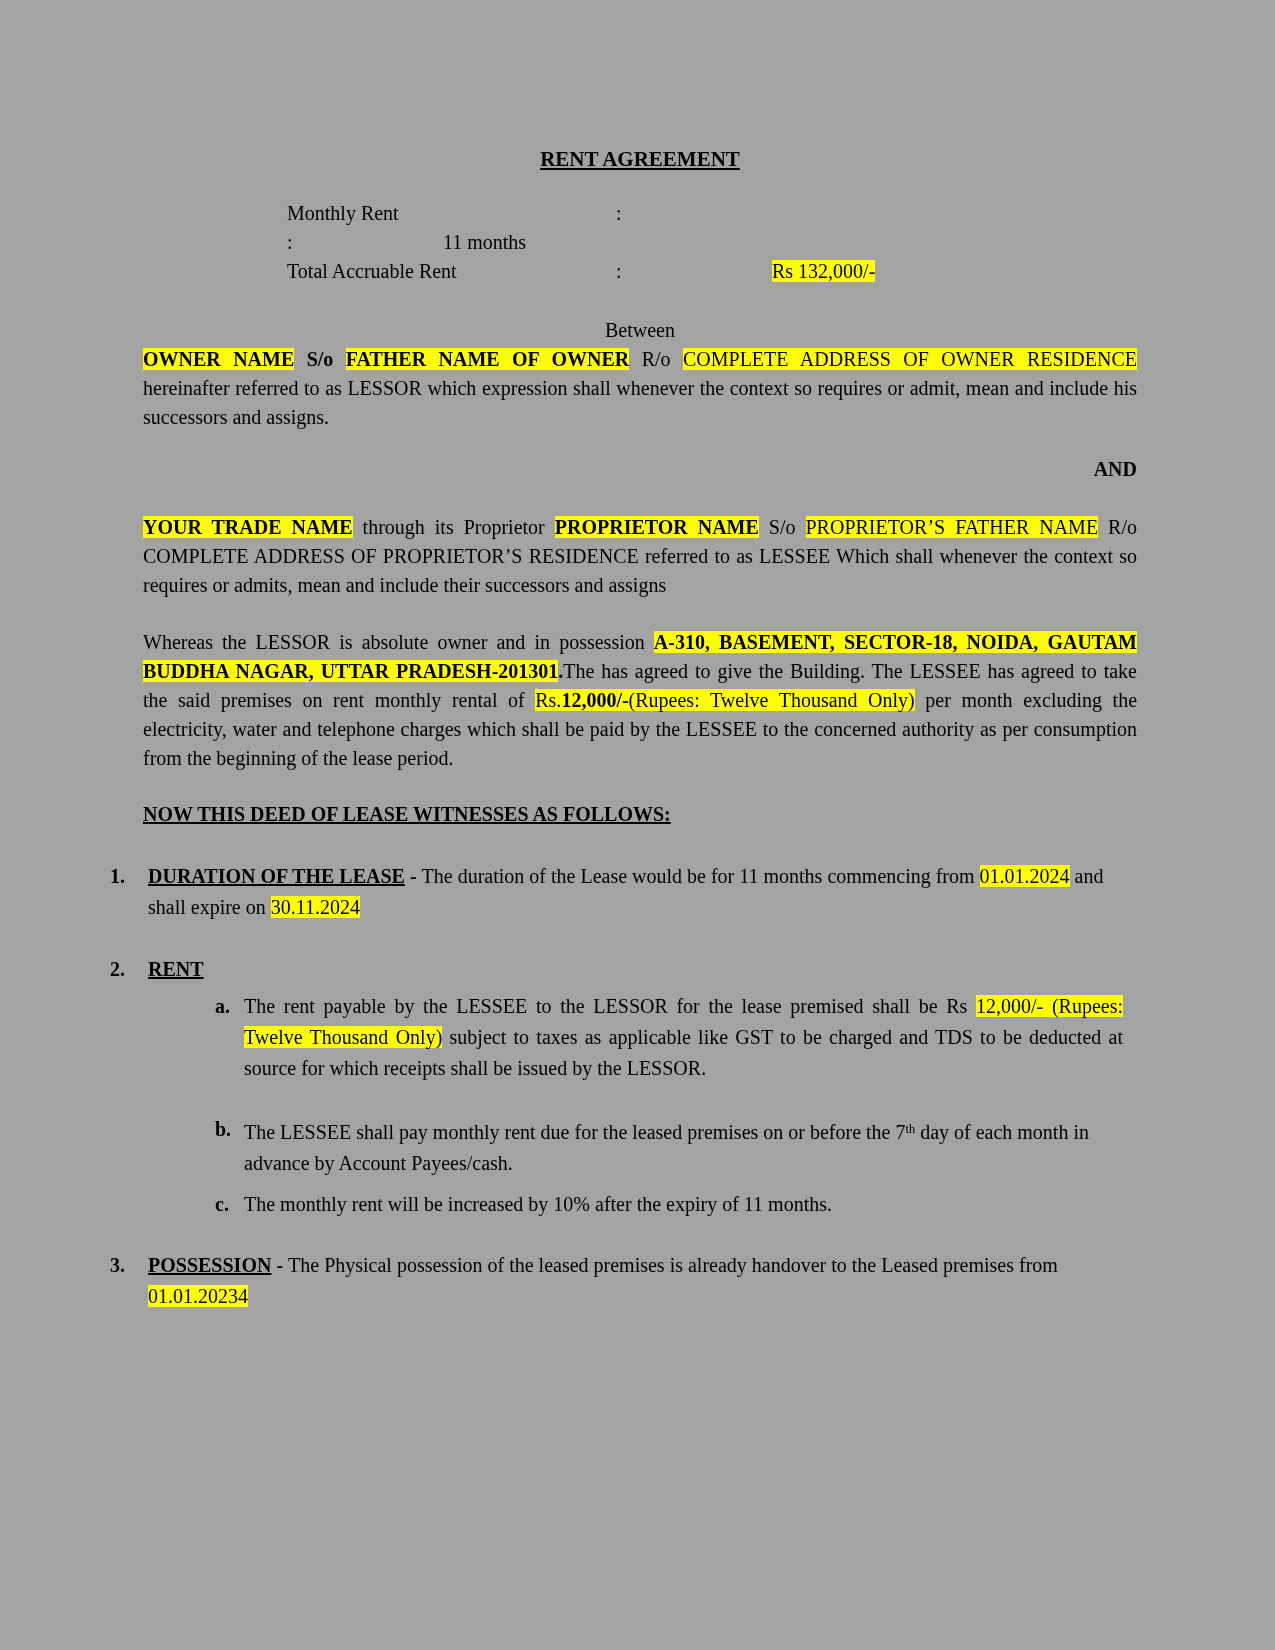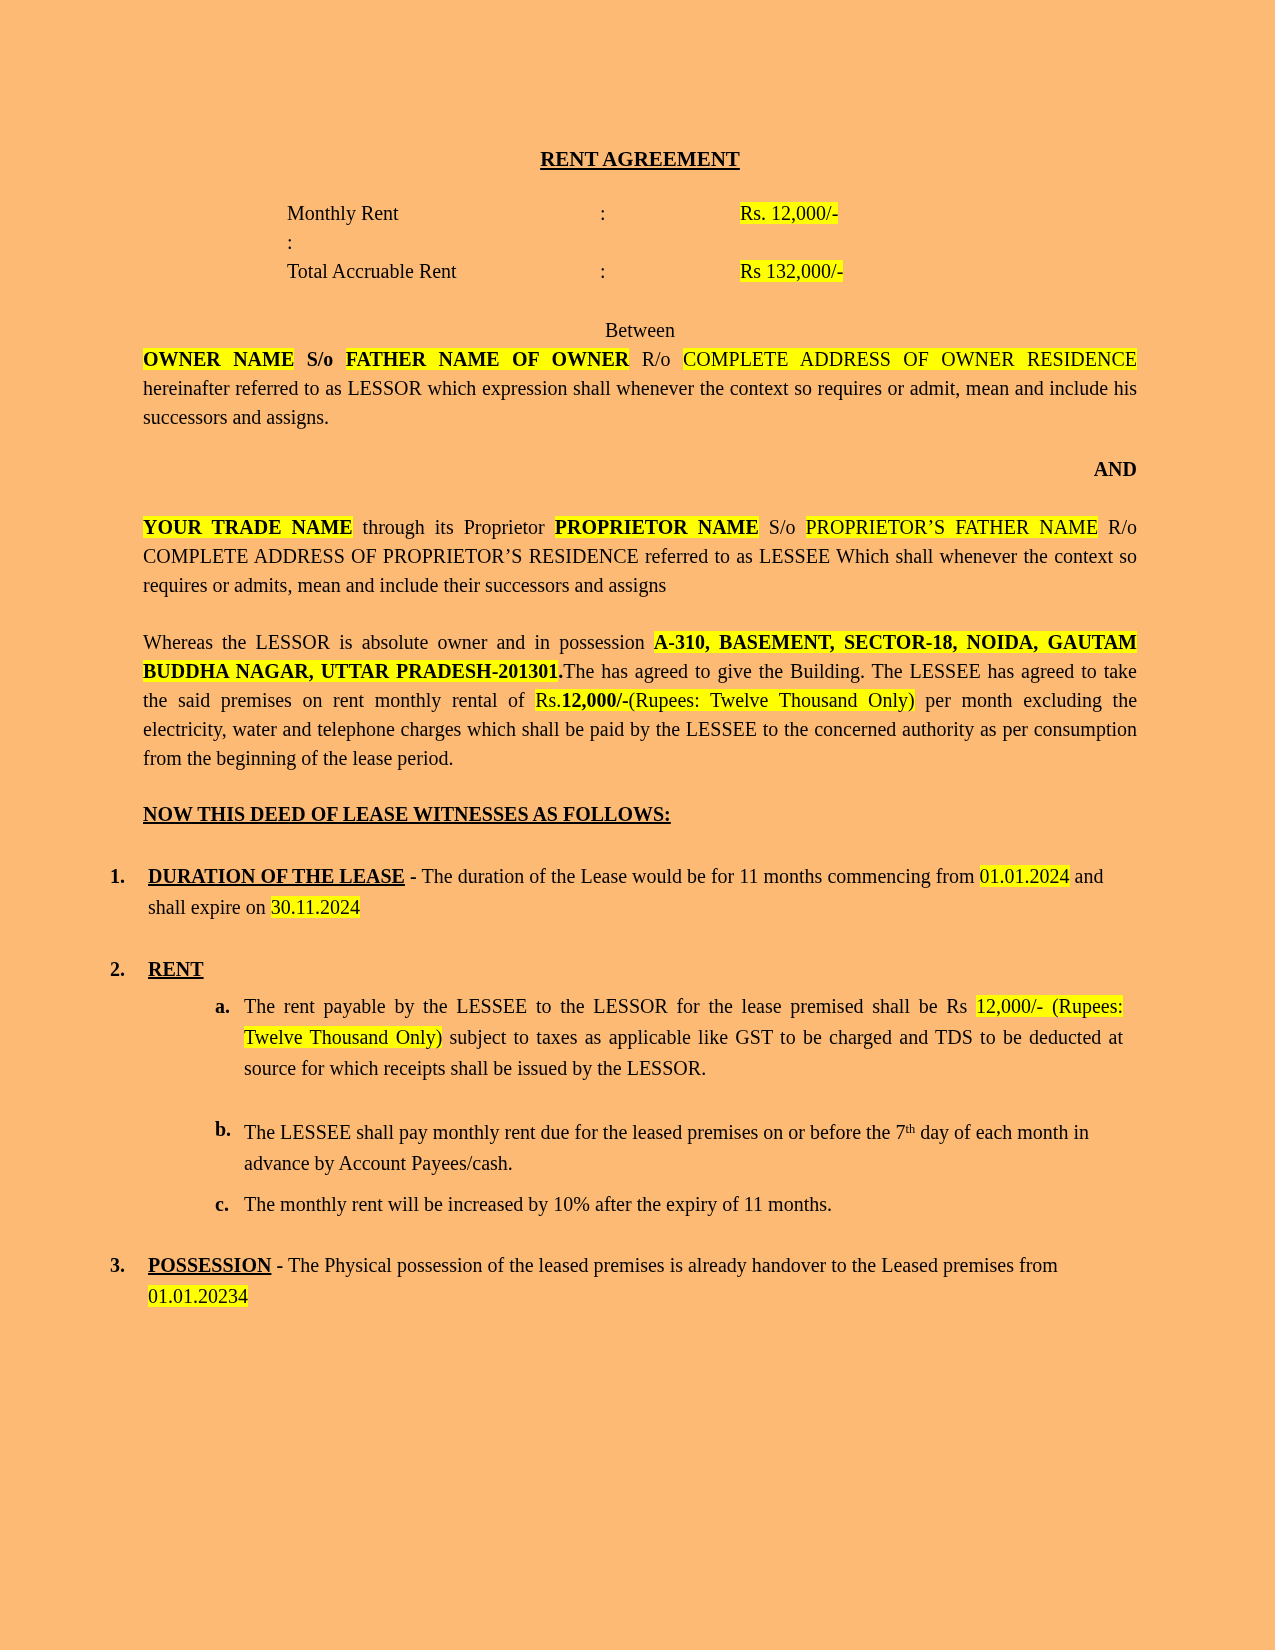--- a/index.html
+++ b/index.html
@@ -1,20 +1,20 @@
 <!DOCTYPE html>
 <html><head>
 <meta charset="utf-8">
 <style>
   * { margin: 0; padding: 0; box-sizing: border-box; }
   html, body { background: #ffffff; }
   .page {
     width: 1275px;
     height: 1650px;
-    background: #fdba74;
+    background: #a3a3a3;
     color: #000000;
     font-family: "Liberation Serif", "DejaVu Serif", serif;
     font-size: 20px;
     line-height: 29px;
     padding: 145px 138px 0 143px;
     overflow: hidden;
     position: relative;
   }
   .b   { font-weight: bold; margin-top: 40px; }
   .u   { text-decoration: underline; }
@@ -25,21 +25,21 @@
 
   .doc-title {
     text-align: center;
     font-weight: bold;
     font-size: 21px;
     text-decoration: underline;
     margin-bottom: 25px;
   }
 
   .rent-table { margin-bottom: 30px; }
-  .rt-row { display: flex; padding-left: 144px; }
+  .rt-row { display: flex; padding-left: 144px; gap: 16px; }
   .rt-label { width: 313px; }
   .rt-colon { width: 140px; }
   .rt-value { flex: 1; }
 
   .exec-line { margin-bottom: 44px; }
   .para-lessor  { margin-bottom: 23px; }
   .and-label    { font-weight: bold; margin-bottom: 29px; text-align: right; }
   .para-lessee  { margin-bottom: 28px; }
   .para-whereas { margin-bottom: 27px; }
   .witness-heading {
@@ -65,24 +65,24 @@
 <body>
 
 <div class="page">
 
   <div class="doc-title">RENT AGREEMENT</div>
 
   <div class="rent-table">
     <div class="rt-row">
       <span class="rt-label">Monthly Rent</span>
       <span class="rt-colon">:</span>
-      <span class="rt-value"><span class="hl">Rs. 12,000/-</span></span>
     </div>
     <div class="rt-row">
       <span class="rt-colon">:</span>
+      <span class="rt-value"><span>11 months</span></span>
     </div>
     <div class="rt-row">
       <span class="rt-label">Total Accruable Rent</span>
       <span class="rt-colon">:</span>
       <span class="rt-value"><span class="hl">Rs 132,000/-</span></span>
     </div>
   </div>
 
 
   <div class="center">Between</div>

